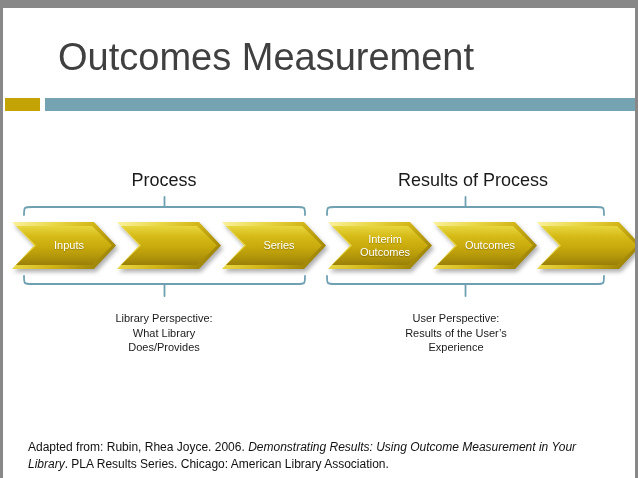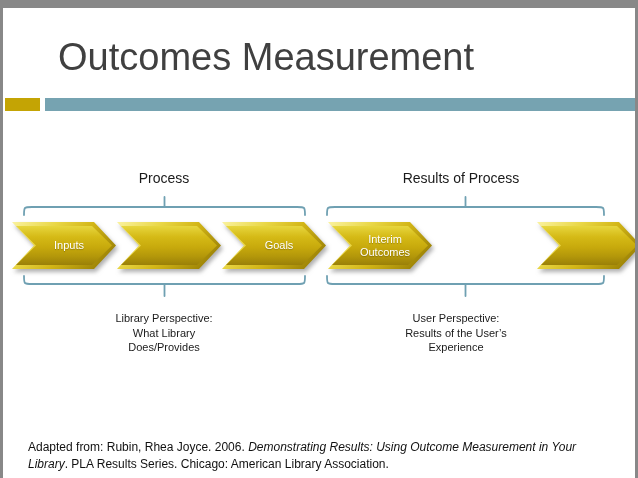--- a/index.html
+++ b/index.html
@@ -21,24 +21,24 @@
     position:absolute;left:2px;top:90px;width:35px;height:13px;
     background:#C4A404;
   }
   .accent-bar{
     position:absolute;left:42px;top:90px;right:0;height:13px;
     background:#76A3B1;
   }
   
   .sec-label{
     position:absolute;top:162px;width:200px;
-    text-align:center;font-size:14px;color:#1a1a1a;
+    text-align:center;font-size:18px;color:#1a1a1a;
   }
   .sec-label.left{left:61px;}
-  .sec-label.right{left:358px;}
+  .sec-label.right{left:370px;}
   
   .bracket{position:absolute;}
   
   .chev-wrap{
     position:absolute;top:214px;height:47px;width:104px;
     filter:drop-shadow(2px 3px 2px rgba(110,110,110,0.55));
   }
   .chev-outer{
     position:absolute;inset:0;
     clip-path:polygon(0 0, calc(100% - 22px) 0, 100% 50%, calc(100% - 22px) 100%, 0 100%, 22px 50%);
@@ -96,26 +96,31 @@
     <div class="chev-inner"></div>
     <div class="chev-label">Inputs</div>
   </div>
   <div class="chev-wrap a2">
     <div class="chev-outer"></div>
     <div class="chev-inner"></div>
   </div>
   <div class="chev-wrap a3">
     <div class="chev-outer"></div>
     <div class="chev-inner"></div>
-    <div class="chev-label">Goals</div>
+    <div class="chev-label">Series</div>
   </div>
   <div class="chev-wrap a4">
     <div class="chev-outer"></div>
     <div class="chev-inner"></div>
     <div class="chev-label">Interim Outcomes</div>
+  </div>
+  <div class="chev-wrap a5">
+    <div class="chev-outer"></div>
+    <div class="chev-inner"></div>
+    <div class="chev-label">Outcomes</div>
   </div>
   <div class="chev-wrap a6">
     <div class="chev-outer"></div>
     <div class="chev-inner"></div>
   </div>
 
   <svg class="bracket" style="left:20px;top:267px;" width="283" height="23">
     <path d="M1,1 C1,9 1,9 9,9 L274,9 C282,9 282,9 282,1 M141.5,9 L141.5,21" fill="none" stroke="#6FA0B2" stroke-width="1.8" stroke-linecap="round"></path>
   </svg>
   <svg class="bracket" style="left:323px;top:267px;" width="279" height="23">

